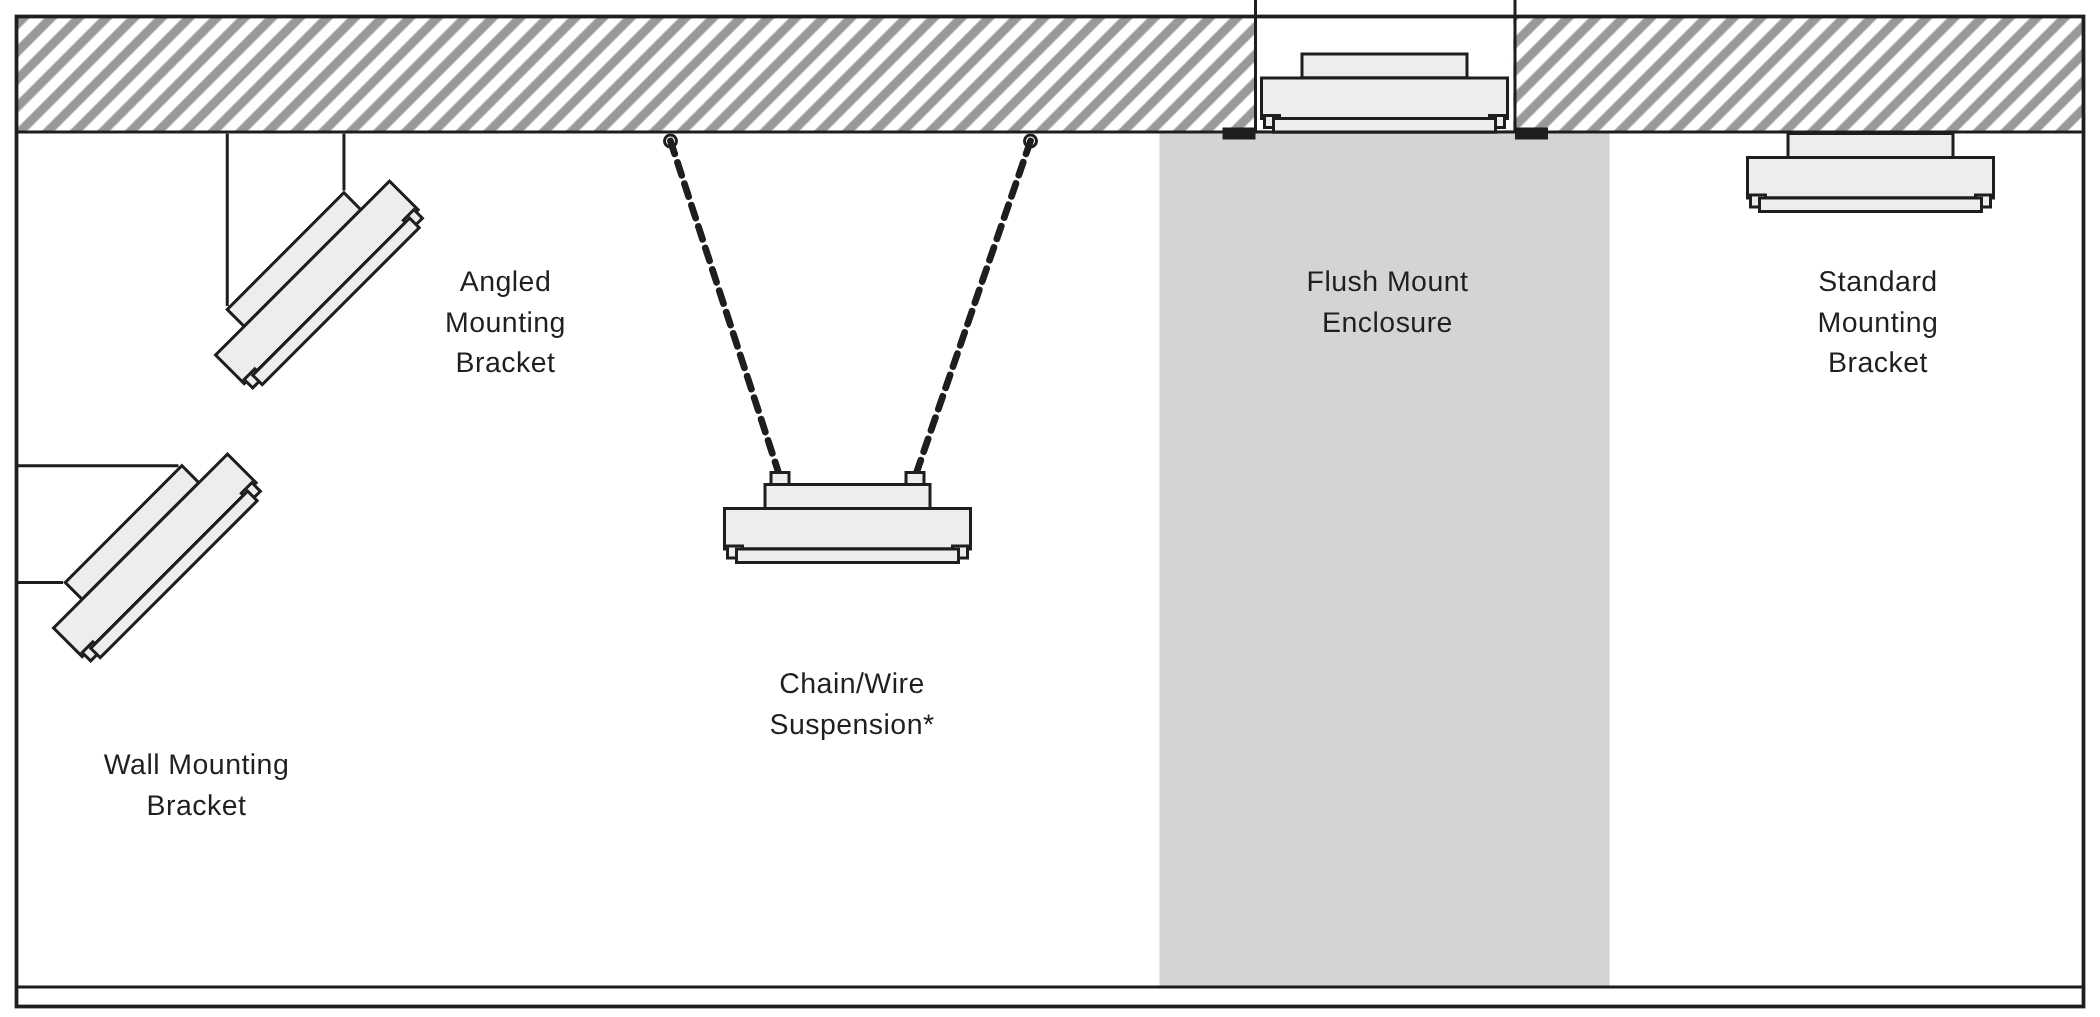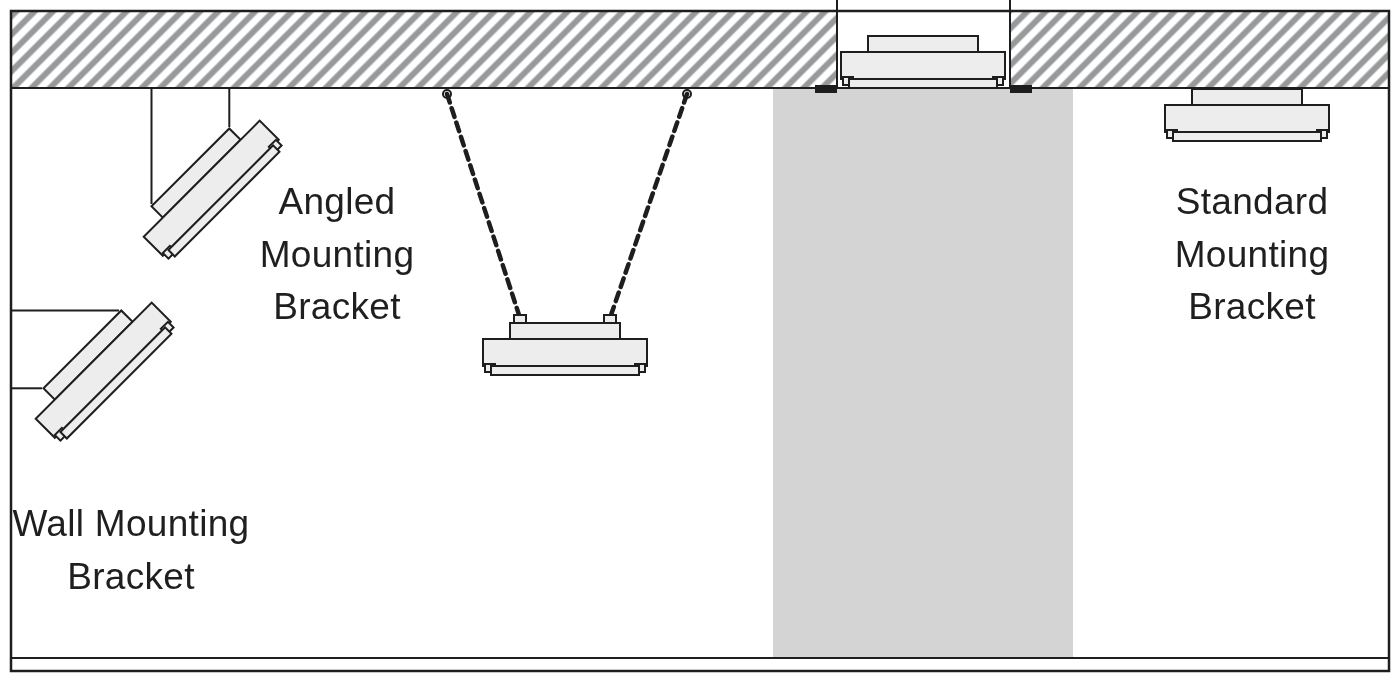--- a/index.html
+++ b/index.html
@@ -21,21 +21,21 @@
   .outline{fill:none;stroke:var(--outline);stroke-width:2.5;}
   .thinline{stroke:var(--outline);stroke-width:2;fill:none;}
   .fx{fill:var(--fixture-fill);stroke:var(--outline);stroke-width:2;}
   .solid{fill:var(--outline);stroke:none;}
   .panel{fill:var(--flush-panel);stroke:none;}
   .chain{stroke:var(--outline);stroke-width:4.5;fill:none;stroke-dasharray:9 6;stroke-linecap:round;}
   .rod{stroke:var(--outline);stroke-width:2;fill:none;}
   .label{
     position:absolute;transform:translateX(-50%);
     text-align:center;white-space:pre-line;
-    font-size:37px;line-height:1.42;letter-spacing:.3px;
+    font-size:19px;line-height:1.42;letter-spacing:.3px;
     color:var(--text);
   }
 </style>
 </head>
 <body>
 
 <div class="stage">
 
   <svg width="1400" height="678" viewBox="0 0 1400 678">
     <defs>
@@ -103,16 +103,20 @@
       <rect class="fx" x="604" y="315" width="12" height="9"></rect>
       <use href="#fixture" transform="translate(565,355)"></use>
     </g>
   </svg>
 
   <div class="label" style="left:131px;top:498px">Wall Mounting
 Bracket</div>
   <div class="label" style="left:337px;top:176px">Angled
 Mounting
 Bracket</div>
+  <div class="label" style="left:568px;top:444px">Chain/Wire
+Suspension*</div>
+  <div class="label" style="left:925px;top:176px">Flush Mount
+Enclosure</div>
   <div class="label" style="left:1252px;top:176px">Standard
 Mounting
 Bracket</div>
 </div>
 
 </body></html>

